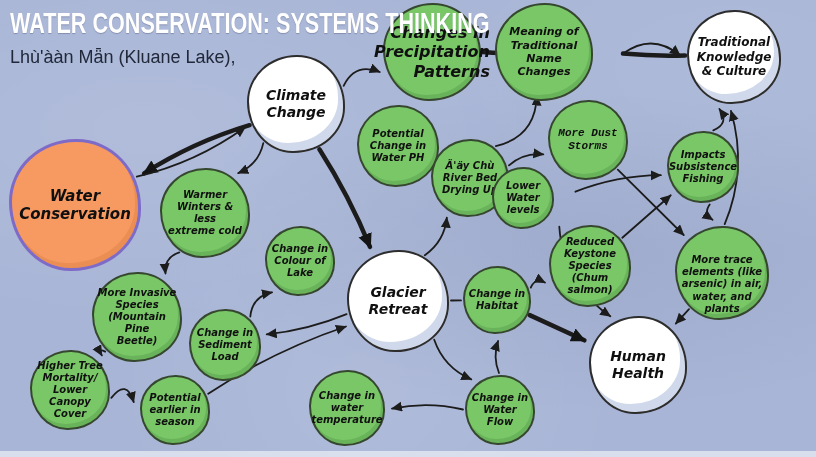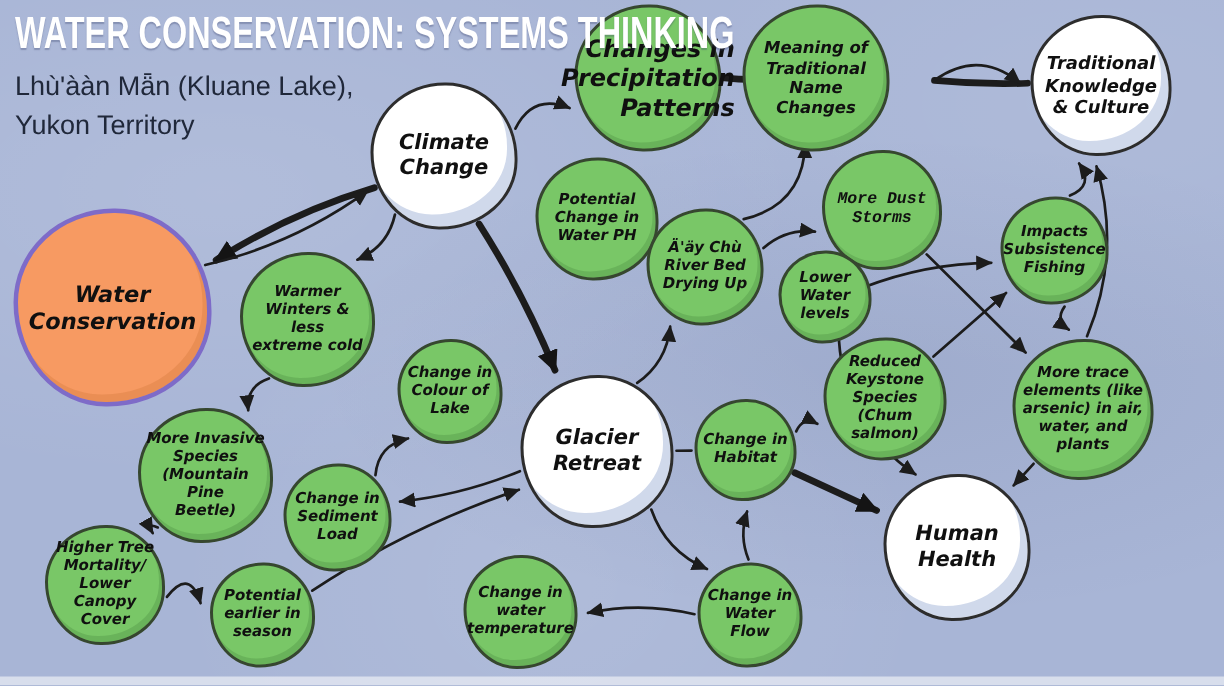--- a/index.html
+++ b/index.html
@@ -140,21 +140,21 @@
       </div>
       <div class="node green" style="left: 431px; top: 139px; width: 78px; height: 78px; font-size: 10px;">
         <span class="lbl">Ä'äy Chù
 River Bed
 Drying Up</span>
       </div>
       <div class="node green" style="left: 548px; top: 100px; width: 80px; height: 80px; font-size: 11px; font-family: Liberation Mono, monospace;">
         <span class="lbl">More Dust
 Storms</span>
       </div>
-      <div class="node green" style="left: 519px; top: 167px; width: 62px; height: 62px; font-size: 10px; align-items: center;">
+      <div class="node green" style="left: 492px; top: 167px; width: 62px; height: 62px; font-size: 10px; align-items: center;">
         <span class="lbl">Lower
 Water
 levels</span>
       </div>
       <div class="node green" style="left: 667px; top: 131px; width: 72px; height: 72px; font-size: 10px;">
         <span class="lbl">Impacts
 Subsistence
 Fishing</span>
       </div>
       <div class="node green" style="left: 160px; top: 168px; width: 90px; height: 90px; font-size: 10px;">
@@ -174,21 +174,21 @@
       <div class="node green" style="left: 463px; top: 266px; width: 68px; height: 68px; font-size: 10px;">
         <span class="lbl">Change in
 Habitat</span>
       </div>
       <div class="node green" style="left: 549px; top: 225px; width: 82px; height: 82px; font-size: 10px;">
         <span class="lbl">Reduced
 Keystone
 Species (Chum
 salmon)</span>
       </div>
-      <div class="node green" style="left: 675px; top: 226px; width: 94px; height: 94px; font-size: 10px;">
+      <div class="node green" style="left: 675px; top: 226px; width: 94px; height: 94px; font-size: 10px; align-items: flex-end;">
         <span class="lbl">More trace
 elements (like
 arsenic) in air,
 water, and plants</span>
       </div>
       <div class="node green" style="left: 92px; top: 272px; width: 90px; height: 90px; font-size: 10px;">
         <span class="lbl">More Invasive
 Species
 (Mountain Pine
 Beetle)</span>
@@ -220,17 +220,17 @@
       </div>
       <div class="node white" style="left: 589px; top: 316px; width: 98px; height: 98px; font-size: 14px;">
         <span class="lbl">Human
 Health</span>
       </div>
     </div>
 
   <div class="header">
     <h1 class="title">WATER CONSERVATION: SYSTEMS THINKING</h1>
     <p class="subtitle"><span>Lhù'ààn Mǟn (Kluane Lake),</span><br>
-    <span>Yukon Territory</span></p>
+    </p>
   </div>
 
   <div class="paper-edge"></div>
 </div>
 
 </body></html>

